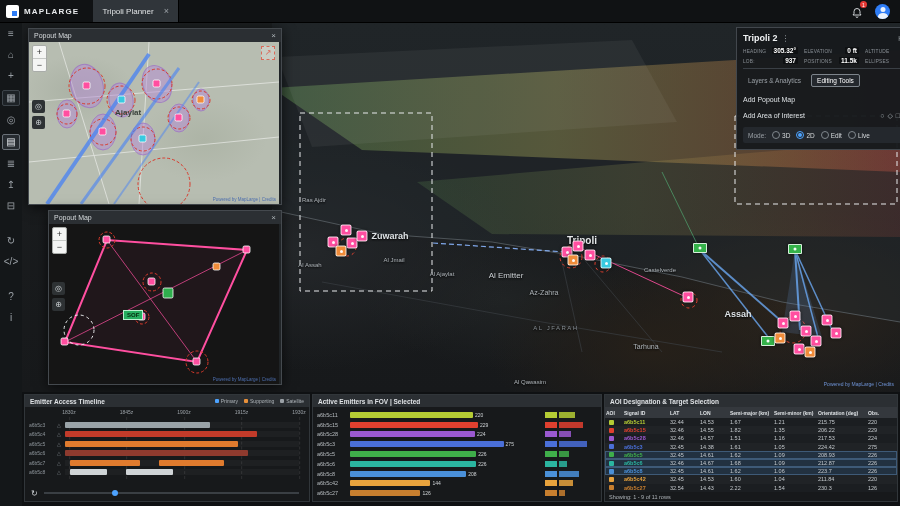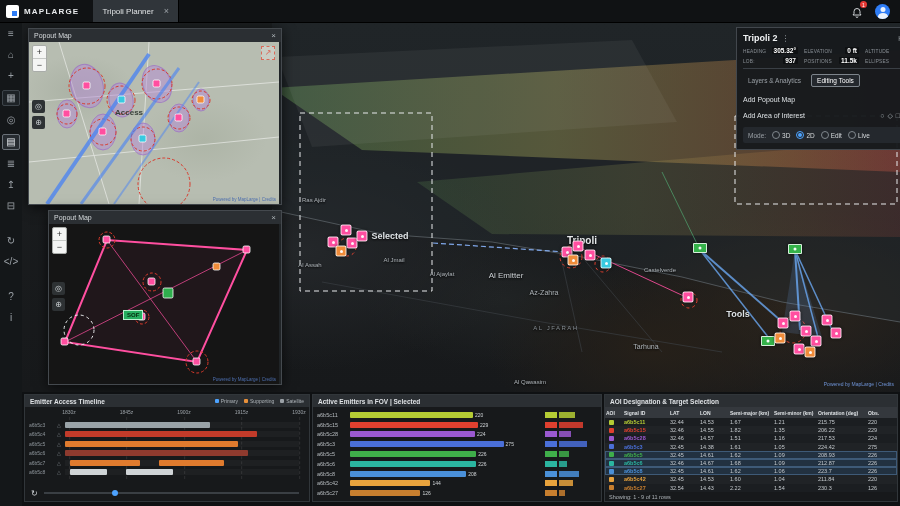--- a/index.html
+++ b/index.html
@@ -209,29 +209,29 @@
         <line x1="678" y1="228" x2="750" y2="320" stroke-width="1.5"></line>
         <line x1="773" y1="228" x2="778" y2="308" stroke-width="2"></line>
         <line x1="773" y1="228" x2="798" y2="323" stroke-width="1.5"></line>
         <line x1="773" y1="228" x2="812" y2="312" stroke-width="1.5"></line>
       </g>
       <line x1="678" y1="228" x2="640" y2="150" stroke="#58d08a" stroke-width="1" opacity="0.5"></line>
     </svg>
 
     <div class="map-labels">
         <div class="map-label" style="left: 292px; top: 178px; font-size: 6px;">Ras Ajdir</div>
-        <div class="map-label" style="left: 368px; top: 214px; font-size: 9px; font-weight: 700; color: rgb(221, 226, 229);">Selected</div>
+        <div class="map-label" style="left: 368px; top: 214px; font-size: 9px; font-weight: 700; color: rgb(221, 226, 229);">Zuwarah</div>
         <div class="map-label" style="left: 288px; top: 243px; font-size: 6px;">Al Assah</div>
         <div class="map-label" style="left: 372px; top: 238px; font-size: 6px;">Al Jmail</div>
         <div class="map-label" style="left: 420px; top: 252px; font-size: 6px;">Al Ajaylat</div>
         <div class="map-label" style="left: 484px; top: 253px; font-size: 8px; color: rgb(204, 209, 213);">Al Emitter</div>
         <div class="map-label" style="left: 522px; top: 270px; font-size: 7px;">Az-Zahra</div>
         <div class="map-label" style="left: 560px; top: 218px; font-size: 10px; font-weight: 700; color: rgb(230, 233, 235);">Tripoli</div>
         <div class="map-label" style="left: 638px; top: 248px; font-size: 6px;">Castelverde</div>
-        <div class="map-label" style="left: 716px; top: 292px; font-size: 9px; font-weight: 700; color: rgb(221, 226, 229);">Tools</div>
+        <div class="map-label" style="left: 716px; top: 292px; font-size: 9px; font-weight: 700; color: rgb(221, 226, 229);">Assah</div>
         <div class="map-label" style="left: 624px; top: 324px; font-size: 7px;">Tarhuna</div>
         <div class="map-label" style="left: 534px; top: 306px; font-size: 6px; color: rgb(133, 140, 146); letter-spacing: 1.5px;">AL JFARAH</div>
         <div class="map-label" style="left: 508px; top: 360px; font-size: 6px;">Al Qawasim</div>
       </div>
     <div class="map-markers">
         <div class="marker pink" style="left: 311px; top: 220px;"></div>
         <div class="marker pink" style="left: 324px; top: 208px;"></div>
         <div class="marker pink" style="left: 330px; top: 221px;"></div>
         <div class="marker pink" style="left: 340px; top: 214px;"></div>
         <div class="marker orange" style="left: 319px; top: 229px;"></div>
@@ -306,21 +306,21 @@
             <rect x="168" y="54" width="7" height="7" rx="1.5" fill="#f08c3a"></rect>
           </g>
         </svg>
         <div class="zoom-ctrl">
           <div class="zbtn">+</div>
           <div class="zbtn">−</div>
         </div>
         <div class="side-btn" style="top:58px;">◎</div>
         <div class="side-btn" style="top:74px;">⊕</div>
         <div class="expand-btn">↗</div>
-        <div class="pop-place">Access</div>
+        <div class="pop-place">Ajaylat</div>
         <div class="pop-attrib">Powered by MapLarge | Credits</div>
       </div>
     </div>
 
     <div class="popout" style="left:26px;top:188px;width:232px;">
       <div class="popout-title">
         <span>Popout Map</span>
         <span class="popout-close">×</span>
       </div>
       <div class="popout-body pop2-body">

